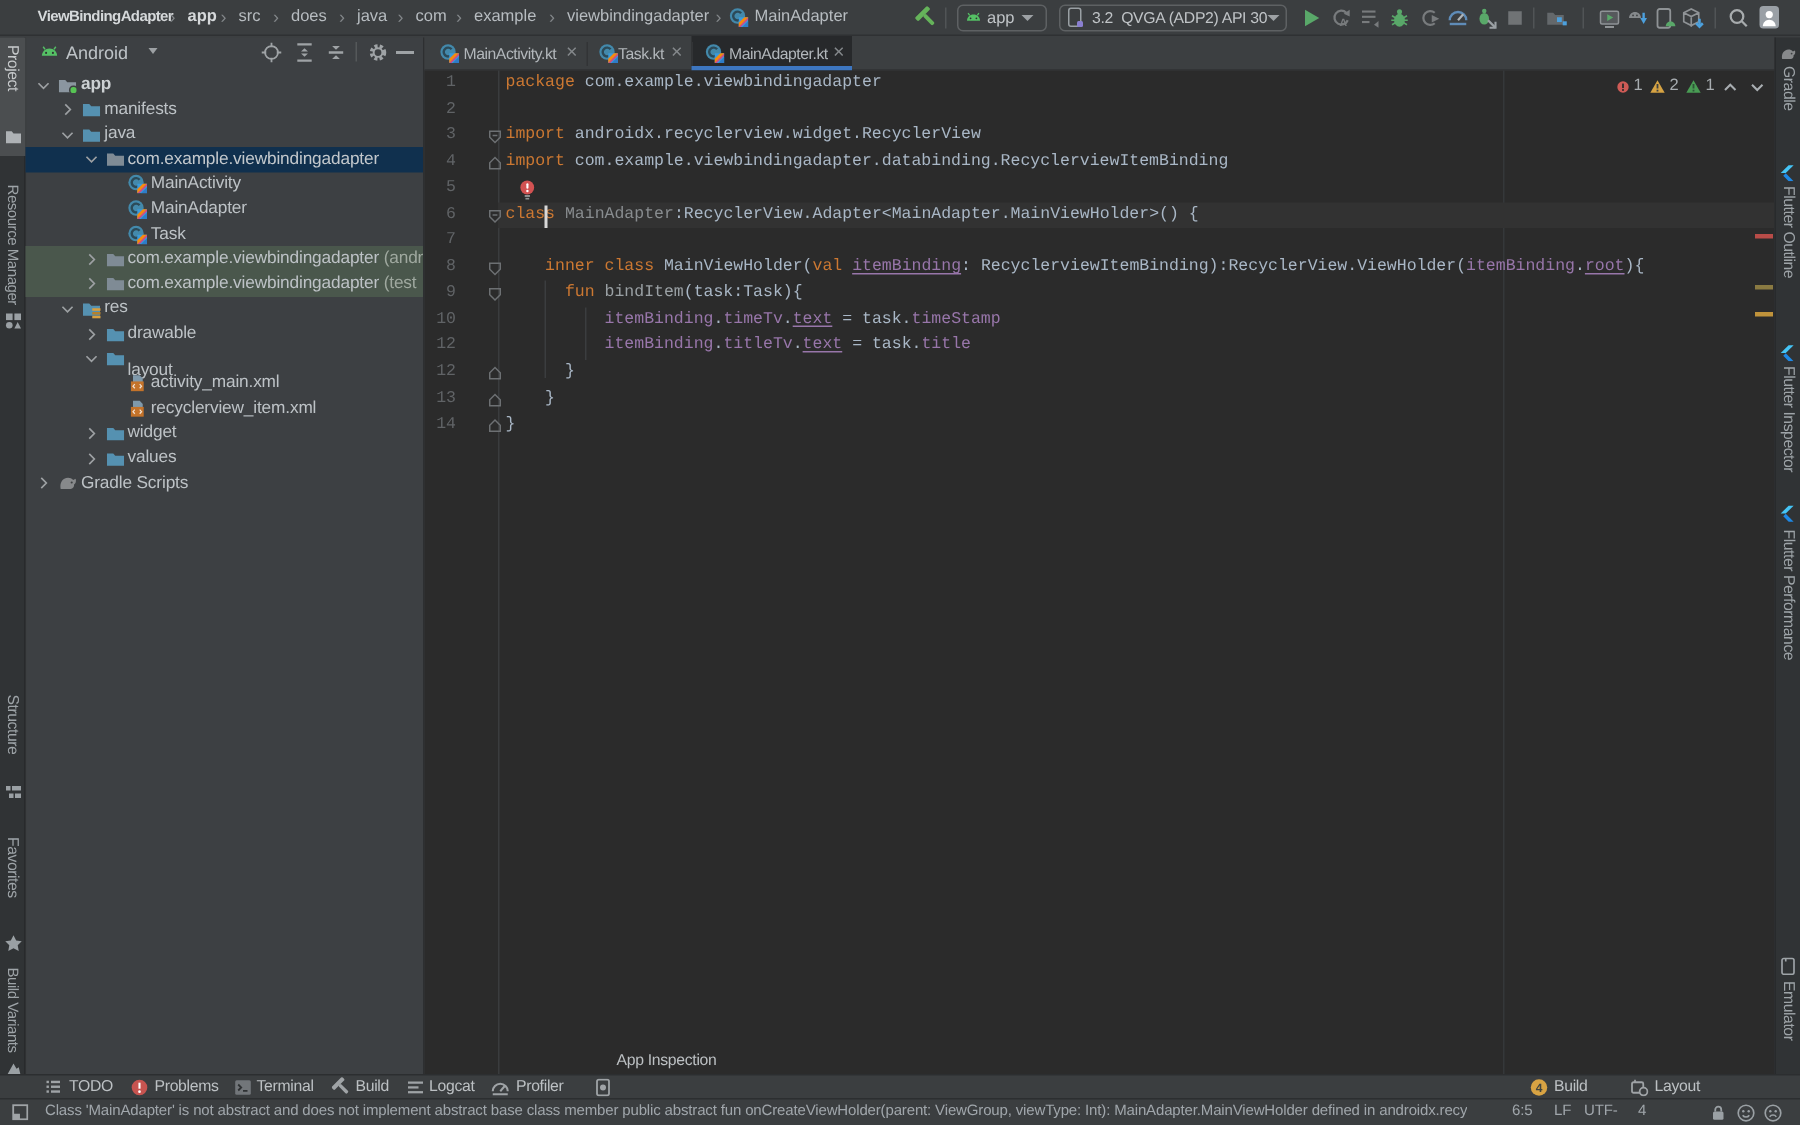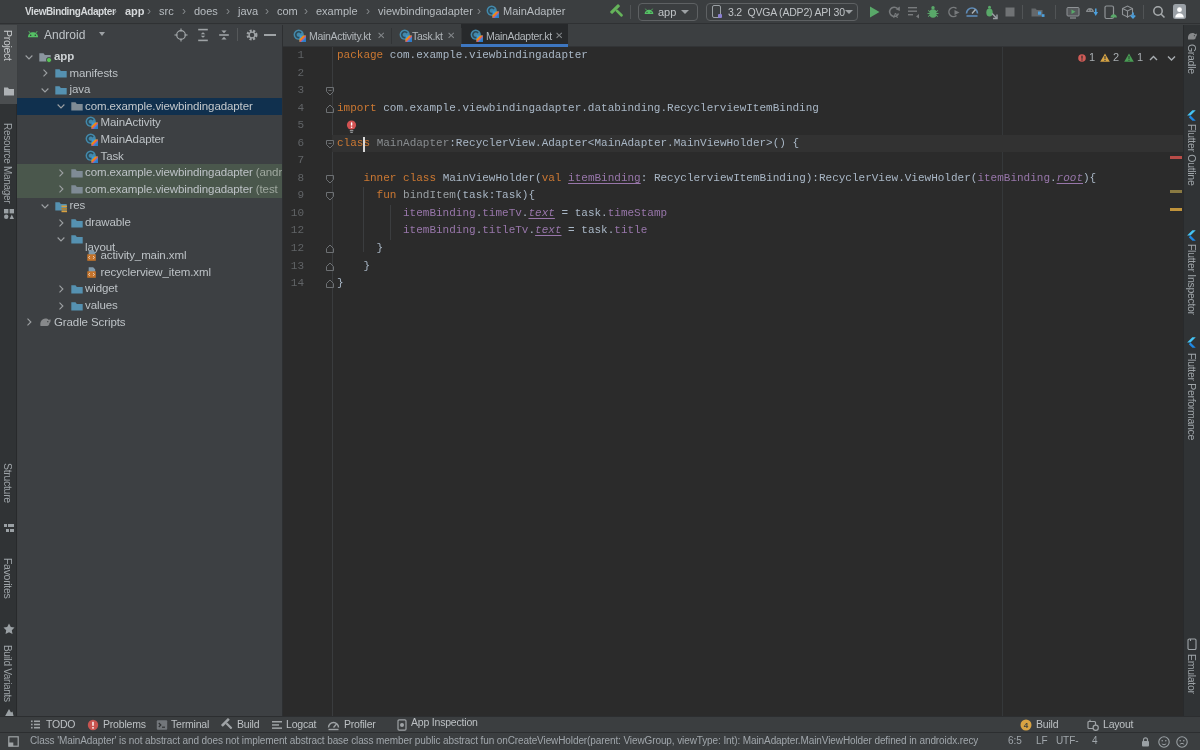--- a/index.html
+++ b/index.html
@@ -7,21 +7,21 @@
 .ab{position:absolute}
 .v{writing-mode:vertical-rl;font-size:10.5px;color:#9ea4a8;letter-spacing:-0.3px}
 .wavy{text-decoration-style:wavy;text-decoration-color:#bf5350;text-decoration-thickness:1px;text-underline-offset:2px}
 .crumb{font-size:11px;color:#b7bcc0;line-height:23px}
 .crumbsep{color:#83878a;font-size:12px;line-height:22px;font-family:"Liberation Sans"}
 .bold{font-weight:bold;color:#d5d8da}
 .mono{font-family:"Liberation Mono",monospace}
 .cl{position:absolute;left:337px;font-size:11px;line-height:17.54px;height:17.54px;white-space:pre;color:#a9b7c6}
 .k{color:#cc7832}
 .pu{color:#9876aa}
-.pui{color:#9876aa;font-style:italic;text-decoration:underline;text-underline-offset:2px}
+.pui{color:#9876aa;text-decoration:underline;text-underline-offset:2px}
 .puu{color:#9876aa;text-decoration:underline;text-underline-offset:2px}
 .dim{color:#888c8f}
 .ln{position:absolute;left:283px;width:21px;text-align:right;font-size:11px;line-height:17.54px;color:#606366}
 .tabtext{font-size:10.5px;color:#b2b7bb;line-height:22px;letter-spacing:-0.3px}
 .bbi{font-size:10.5px;color:#bcc0c3;line-height:15px;letter-spacing:-0.2px}
 .sbt{font-size:10px;color:#a0a6ab;line-height:18px;letter-spacing:-0.1px}
 svg{display:block}
 </style></head><body>
 <div id="root">
 <svg width="0" height="0" style="position:absolute">
@@ -444,20 +444,21 @@
 <svg class="ab" style="left:325px;top:243.9px" width="10" height="10">
       <use href="#foldU"></use>
     </svg>
 <svg class="ab" style="left:325px;top:261.5px" width="10" height="10">
       <use href="#foldU"></use>
     </svg>
 <svg class="ab" style="left:325px;top:279.0px" width="10" height="10">
       <use href="#foldU"></use>
     </svg>
 <div class="ab cl mono" style="top:47.0px"><span class="k">package</span> com.example.viewbindingadapter</div>
+<div class="ab cl mono" style="top:82.1px"><span class="k">import</span> androidx.recyclerview.widget.RecyclerView</div>
 <div class="ab cl mono" style="top:99.6px"><span class="k">import</span> com.example.viewbindingadapter.databinding.RecyclerviewItemBinding</div>
 <div class="ab cl mono" style="top:134.7px"><span class="k wavy">class</span><span class="wavy"> <span class="dim">MainAdapter</span></span>:RecyclerView.Adapter&lt;MainAdapter.MainViewHolder&gt;() {</div>
 <div class="ab cl mono" style="top:169.8px">    <span class="k">inner</span> <span class="k">class</span> MainViewHolder(<span class="k">val</span> <span class="puu">itemBinding</span>: RecyclerviewItemBinding):RecyclerView.ViewHolder(<span class="pu">itemBinding</span>.<span class="pui">root</span>){</div>
 <div class="ab cl mono" style="top:187.3px">      <span class="k">fun</span> <span style="color:#9aa0a4">bindItem</span>(task:Task){</div>
 <div class="ab cl mono" style="top:204.9px">          <span class="pu">itemBinding</span>.<span class="pu">timeTv</span>.<span class="pui">text</span> = task.<span class="pu">timeStamp</span></div>
 <div class="ab cl mono" style="top:222.4px">          <span class="pu">itemBinding</span>.<span class="pu">titleTv</span>.<span class="pui">text</span> = task.<span class="pu">title</span></div>
 <div class="ab cl mono" style="top:239.9px">      }</div>
 <div class="ab cl mono" style="top:257.5px">    }</div>
 <div class="ab cl mono" style="top:275.0px">}</div>
 
@@ -558,21 +559,21 @@
 <svg class="ab" style="left:327px;top:718.5px" width="13" height="12">
       <path d="M1.5 8.5 A5 5 0 0 1 11.5 8.5" stroke="#9fa3a6" stroke-width="1.4" fill="none"></path>
       <line x1="6.5" y1="8.5" x2="9.5" y2="5" stroke="#9fa3a6" stroke-width="1.3"></line>
       <line x1="1.5" y1="10.5" x2="11.5" y2="10.5" stroke="#9fa3a6" stroke-width="1.4"></line>
     </svg>
 <div class="ab bbi" style="left:344px;top:717px">Profiler</div>
 <svg class="ab" style="left:396px;top:718.5px" width="12" height="12">
       <rect x="2" y="0.8" width="8" height="10.4" rx="1.2" fill="none" stroke="#9fa3a6" stroke-width="1.2"></rect>
       <circle cx="6" cy="6" r="2" fill="#9fa3a6"></circle>
     </svg>
-<div class="ab bbi" style="left:411px;top:715px">App Inspection</div>
+<div class="ab bbi" style="left:411px;top:700px">App Inspection</div>
 <svg class="ab" style="left:1020px;top:718.5px" width="12" height="12">
       <circle cx="6" cy="6" r="5.5" fill="#d8a343"></circle>
       <text x="6" y="8.8" font-size="8" font-weight="bold" fill="#41443f" text-anchor="middle" font-family="Liberation Sans">4</text>
     </svg>
 <div class="ab bbi" style="left:1036px;top:717px">Build Log</div>
 <svg class="ab" style="left:1087px;top:718.5px" width="12" height="12">
       <rect x="1" y="2.5" width="7.5" height="7" rx="1" fill="none" stroke="#9fa3a6" stroke-width="1.2"></rect>
       <line x1="3" y1="0.8" x2="3" y2="2.5" stroke="#9fa3a6" stroke-width="1.1"></line>
       <circle cx="8.7" cy="8.7" r="2.6" fill="#3b3e40" stroke="#9fa3a6" stroke-width="1.2"></circle>
     </svg>

